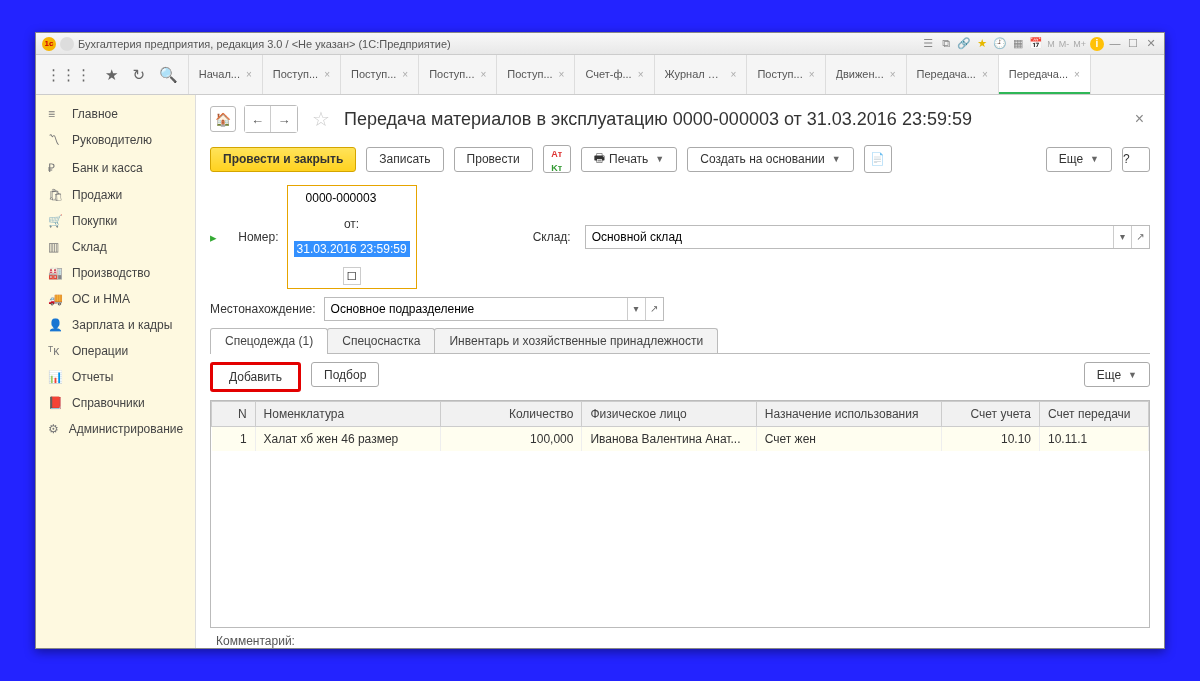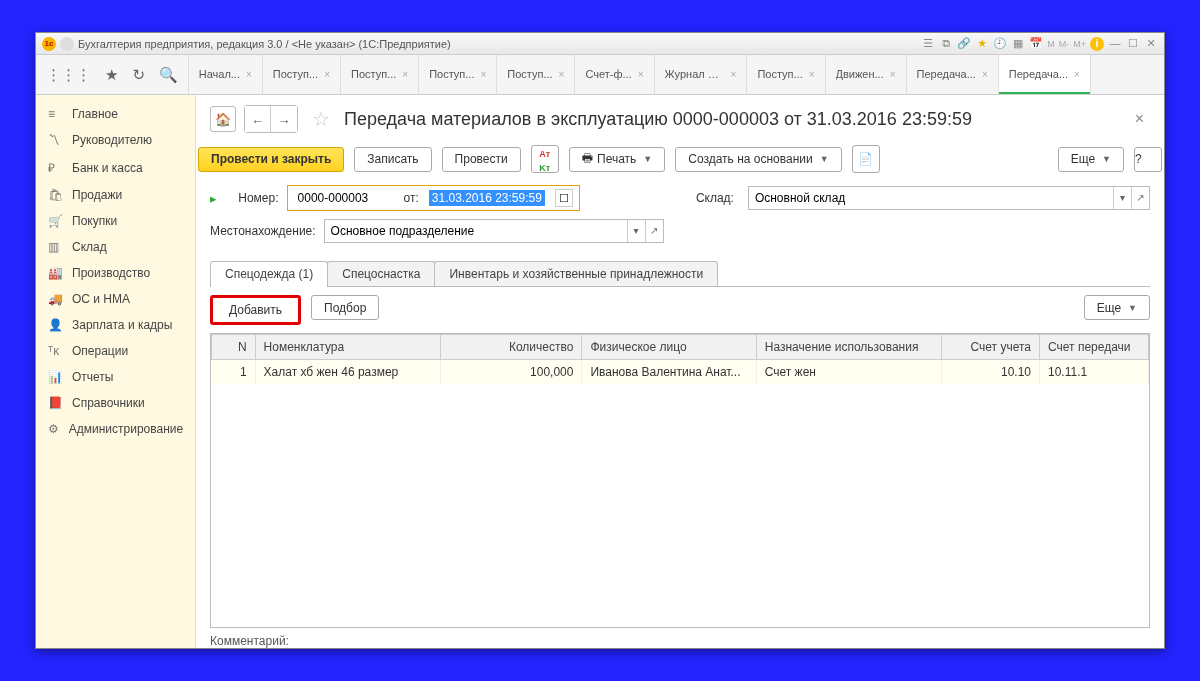--- a/index.html
+++ b/index.html
@@ -26,48 +26,48 @@
 .main-row { display: flex; flex: 1; overflow: hidden; }
 .sidebar { width: 160px; background: #fef9e0; border-right: 1px solid #ddd; padding-top: 6px; }
 .sb-item { display: flex; align-items: center; gap: 10px; padding: 6px 12px; font-size: 12px; color: #444; cursor: pointer; }
 .sb-item .ic { width: 14px; color: #777; font-size: 12px; }
 .content { flex: 1; display: flex; flex-direction: column; overflow: hidden; }
 .content-head { display: flex; align-items: center; padding: 10px 14px 8px; gap: 8px; }
 .nav-btn { width: 26px; height: 26px; border: 1px solid #bbb; border-radius: 3px; background: #fff; font-size: 13px; color: #555; cursor: pointer; }
 .star-big { font-size: 20px; color: #ccc; margin-left: 6px; }
 .page-title { font-size: 18px; color: #333; margin-left: 6px; flex: 1; }
 .close-x { color: #888; font-size: 16px; cursor: pointer; padding: 0 6px; }
-.action-row { display: flex; align-items: center; padding: 4px 2px 8px; gap: 10px; }
+.action-row { display: flex; align-items: center; padding: 4px 14px 8px; gap: 10px; }
 .btn { height: 25px; padding: 0 12px; border: 1px solid #aaa; border-radius: 3px; background: #fff; font-size: 12px; color: #333; cursor: pointer; display: inline-flex; align-items: center; gap: 4px; }
 .btn.yellow { background: linear-gradient(#ffe35a,#ffd21f); border-color: #d4a500; font-weight: bold; }
 .btn .caret { font-size: 9px; color: #666; margin-left: 3px; }
 .icon-btn { width: 28px; height: 28px; border: 1px solid #aaa; border-radius: 3px; background: #fff; font-size: 12px; cursor: pointer; }
 .spacer { flex: 1; }
 .form-row { display: flex; align-items: center; padding: 4px 14px; gap: 8px; font-size: 12px; color: #333; }
 .form-row label { min-width: 90px; text-align: left; }
-.highlight-box { border: 1px solid #e6a400; padding: 3px 6px; display: inline-flex; align-items: center; gap: 10px; }
+.highlight-box { border: 1px solid #e6a400; padding: 3px 6px; display: inline-flex; align-items: center; gap: 10px; flex-direction: column; }
 .inp { border: none; font-size: 12px; padding: 2px 4px; outline: none; }
 .inp.num { width: 100px; }
 .date-sel { background: #3390ff; color: #fff; padding: 1px 3px; }
 .date-btn { width: 18px; height: 18px; font-size: 11px; background: #fff; border: 1px solid #ccc; cursor: pointer; }
 .combo { display: flex; align-items: center; border: 1px solid #bbb; height: 24px; flex: 1; }
 .combo input { border: none; flex: 1; padding: 0 6px; font-size: 12px; outline: none; }
 .combo .cb { width: 18px; text-align: center; border-left: 1px solid #ccc; font-size: 10px; color: #666; cursor: pointer; height: 100%; line-height: 22px; }
-.doc-tabs { display: flex; margin: 14px 14px 0; border-bottom: 1px solid #bbb; }
+.doc-tabs { display: flex; margin: 3px 14px 0; border-bottom: 1px solid #bbb; }
 .dtab { padding: 5px 14px; font-size: 12px; border: 1px solid #bbb; border-bottom: none; background: #f3f3f3; color: #444; cursor: pointer; margin-right: -1px; border-radius: 3px 3px 0 0; }
 .dtab.active { background: #fff; position: relative; z-index: 1; }
 .dtab.active::after { content:''; position:absolute; left:0; right:0; bottom:-1px; height:1px; background:#fff; }
 .sub-action-row { display: flex; padding: 8px 14px; gap: 10px; }
 .btn.highlighted { border: 3px solid #e30000; padding: 3px 16px; height: 30px; }
 .table-wrap { margin: 0 14px; border: 1px solid #bbb; flex: 1; overflow: auto; }
 table { width: 100%; border-collapse: collapse; font-size: 12px; }
 th { background: #f1f1f1; text-align: left; padding: 5px 8px; border: 1px solid #ccc; font-weight: normal; color: #444; }
 td { padding: 5px 8px; border-right: 1px solid #eee; background: #fffef0; color: #333; }
 td.r, th.r { text-align: right; }
-.comment-row { padding: 6px 14px 0; font-size: 12px; color: #555; display: flex; align-items: flex-end; gap: 8px; }
+.comment-row { padding: 6px 20px 0; font-size: 12px; color: #555; display: flex; align-items: flex-end; gap: 8px; }
 .status-ic { color: #3a3; font-size: 13px; margin-right: 4px; }
 .dtkt { color: #d33; font-size: 9px; font-weight: bold; line-height: 1; }
 .dtkt .k { color: #393; margin-top: 46px; }
 .printer { font-size: 12px; }
 </style>
 </head>
 <body>
 
 <div class="window">
 

